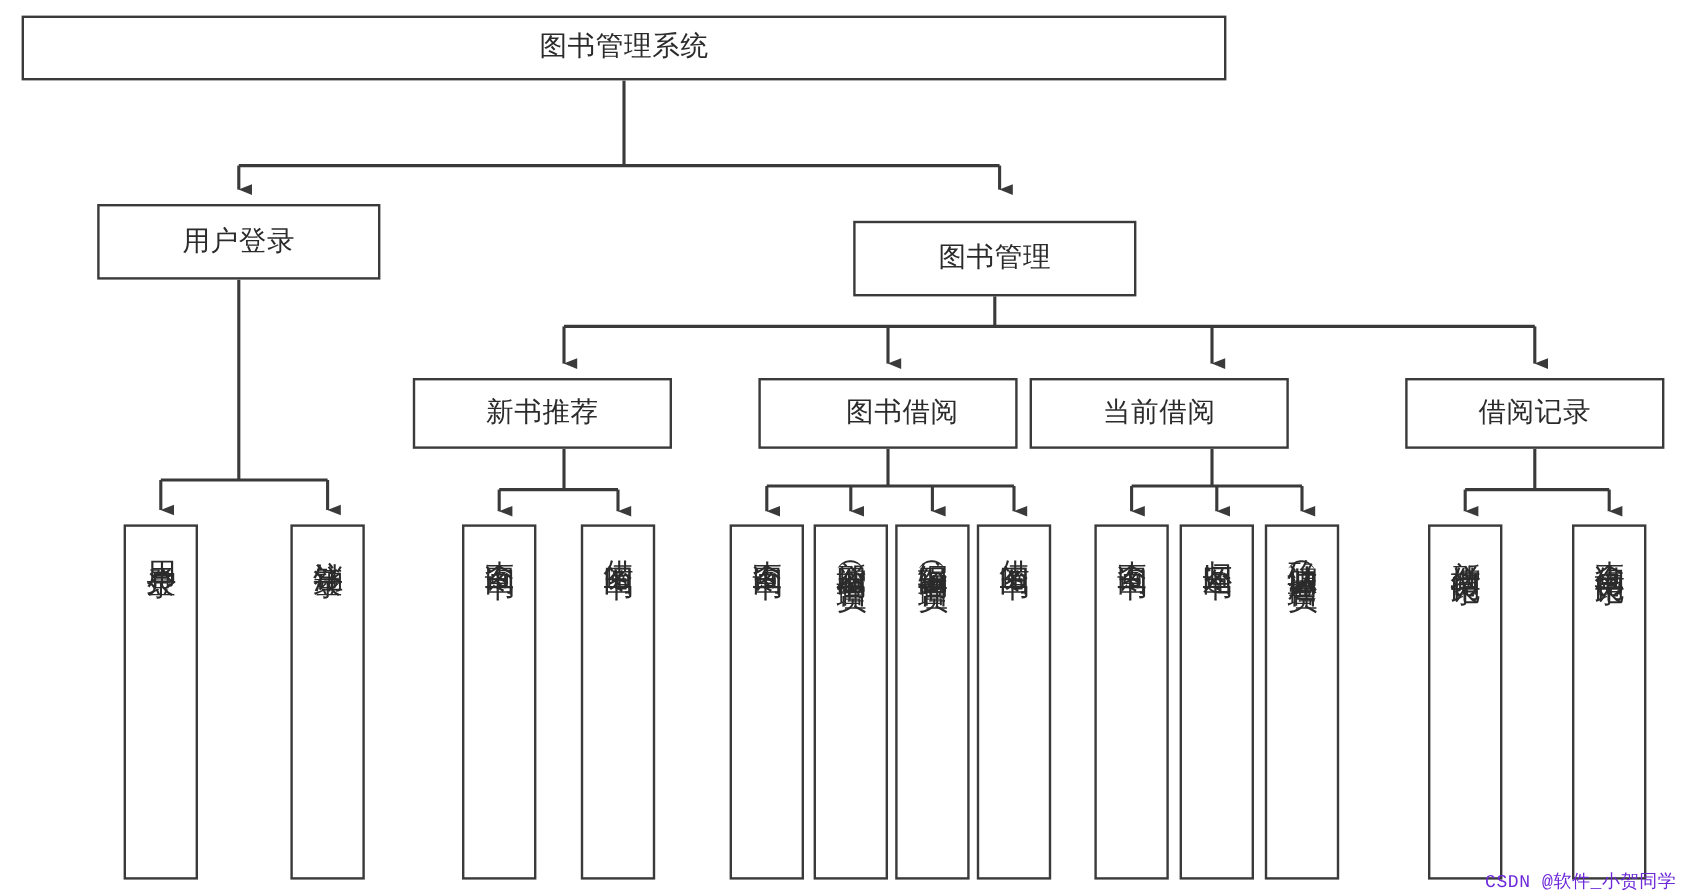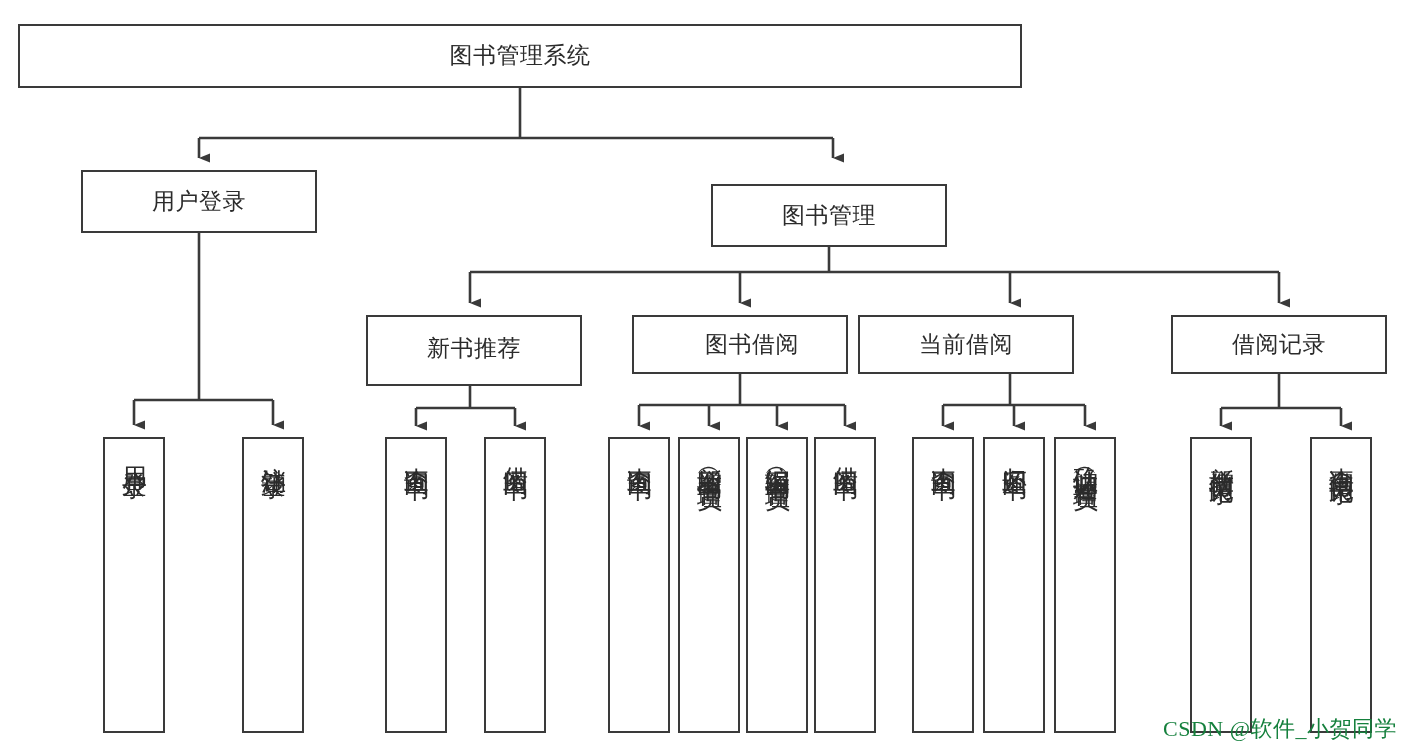--- a/index.html
+++ b/index.html
@@ -61,26 +61,26 @@
     font-size: 25px;
     line-height: 1.04;
     letter-spacing: 3px;
     white-space: normal;
     max-height: 100%;
   }
   #watermark {
     position: absolute;
     right: 8px;
     bottom: 3px;
-    font-size: 22px;
-    color: #15803d;
+    font-size: 15px;
+    color: #6d28d9;
     letter-spacing: 0.5px;
     z-index: 5;
     white-space: nowrap;
-    font-family: Liberation Serif, serif;
+    font-family: Liberation Mono, monospace;
   }
 </style>
 </head>
 <body>
 
 <div id="canvas">
 
   <svg id="edges" viewBox="0 0 1405 747" xmlns="http://www.w3.org/2000/svg">
     <defs>
       <marker id="arrow" viewBox="0 0 10 12" refX="5" refY="11.4" markerWidth="10" markerHeight="12" orient="auto-start-reverse" markerUnits="userSpaceOnUse">
@@ -124,32 +124,32 @@
       <path d="M1014,405 L1014,426" marker-end="url(#arrow)"></path>
       <path d="M1085,405 L1085,426" marker-end="url(#arrow)"></path>
 
       <path d="M1279,374 L1279,408"></path>
       <path d="M1221,408 L1341,408"></path>
       <path d="M1221,408 L1221,426" marker-end="url(#arrow)"></path>
       <path d="M1341,408 L1341,426" marker-end="url(#arrow)"></path>
     </g>
   </svg>
 
-  <div class="node root horiz" style="left:18px; top:13px; width:1004px; height:64px;margin-top:11px;">
+  <div class="node root horiz" style="left:18px; top:13px; width:1004px; height:54px;">
     <span class="label">图书管理系统</span>
   </div>
 
   <div class="node horiz" style="left:81px; top:170px; width:236px; height:63px;">
     <span class="label">用户登录</span>
   </div>
   <div class="node horiz" style="left:711px; top:184px; width:236px; height:63px;">
     <span class="label">图书管理</span>
   </div>
 
-  <div class="node horiz" style="left:366px; top:315px; width:216px; height:71px;font-family:Liberation Mono, monospace;">
+  <div class="node horiz" style="left:344px; top:315px; width:216px; height:59px;">
     <span class="label">新书推荐</span>
   </div>
   <div class="node horiz" style="left:632px; top:315px; width:216px; height:59px;padding-left:24px;">
     <span class="label">图书借阅</span>
   </div>
   <div class="node horiz" style="left:858px; top:315px; width:216px; height:59px;">
     <span class="label">当前借阅</span>
   </div>
   <div class="node horiz" style="left:1171px; top:315px; width:216px; height:59px;">
     <span class="label">借阅记录</span>

